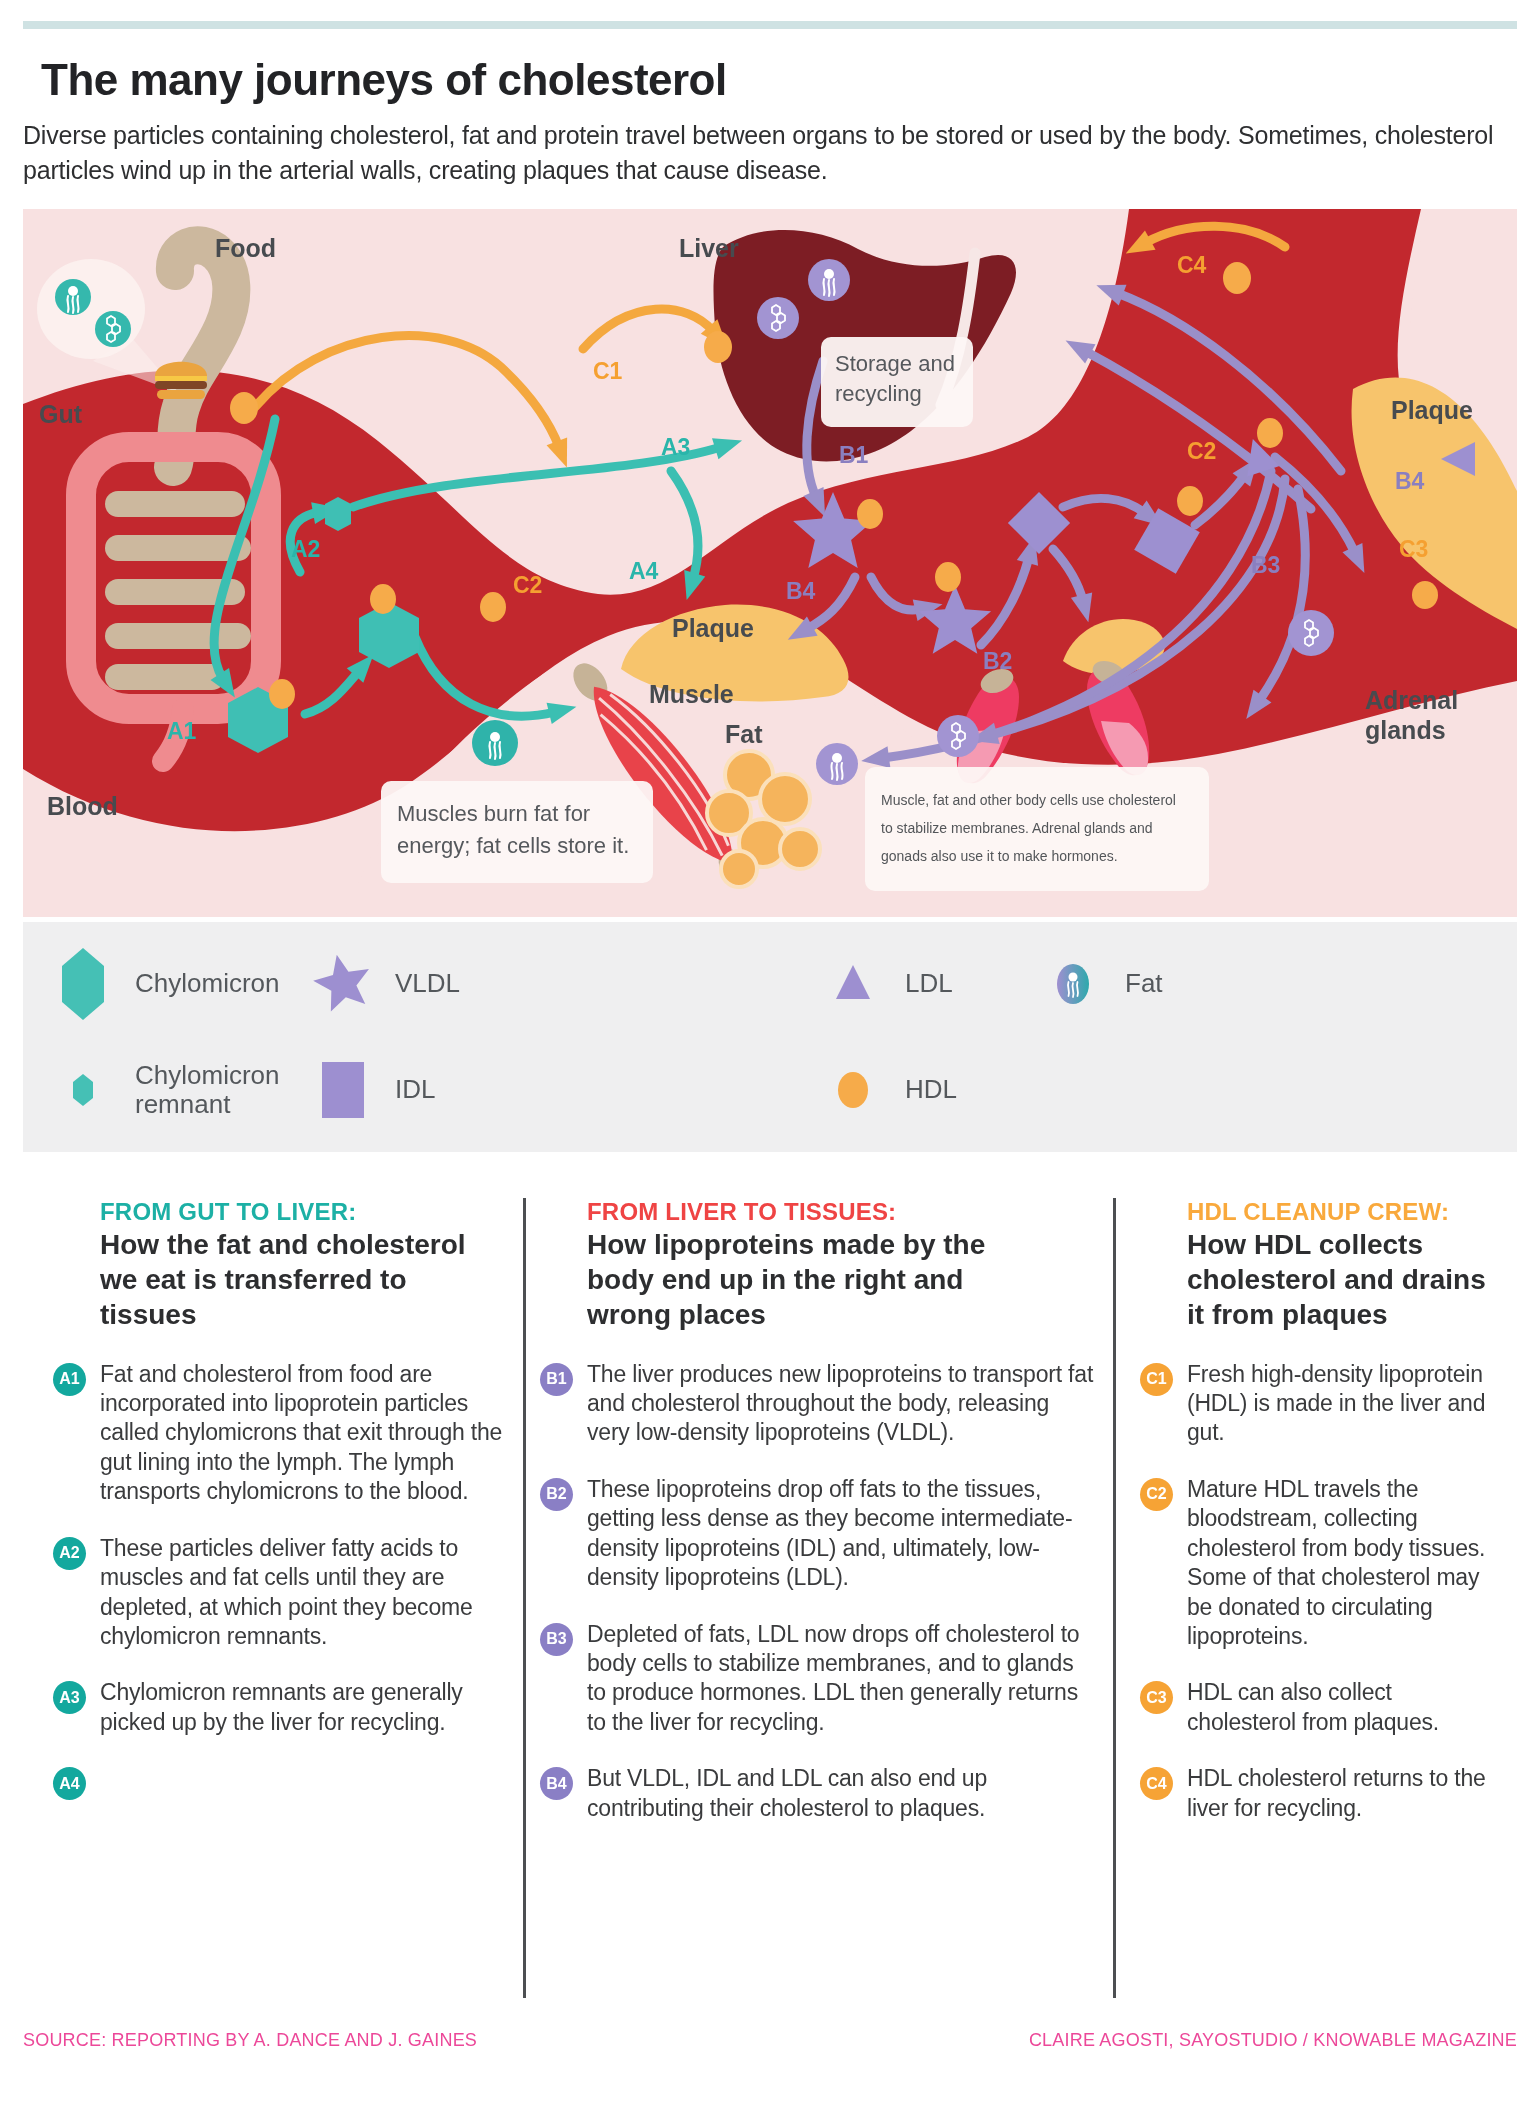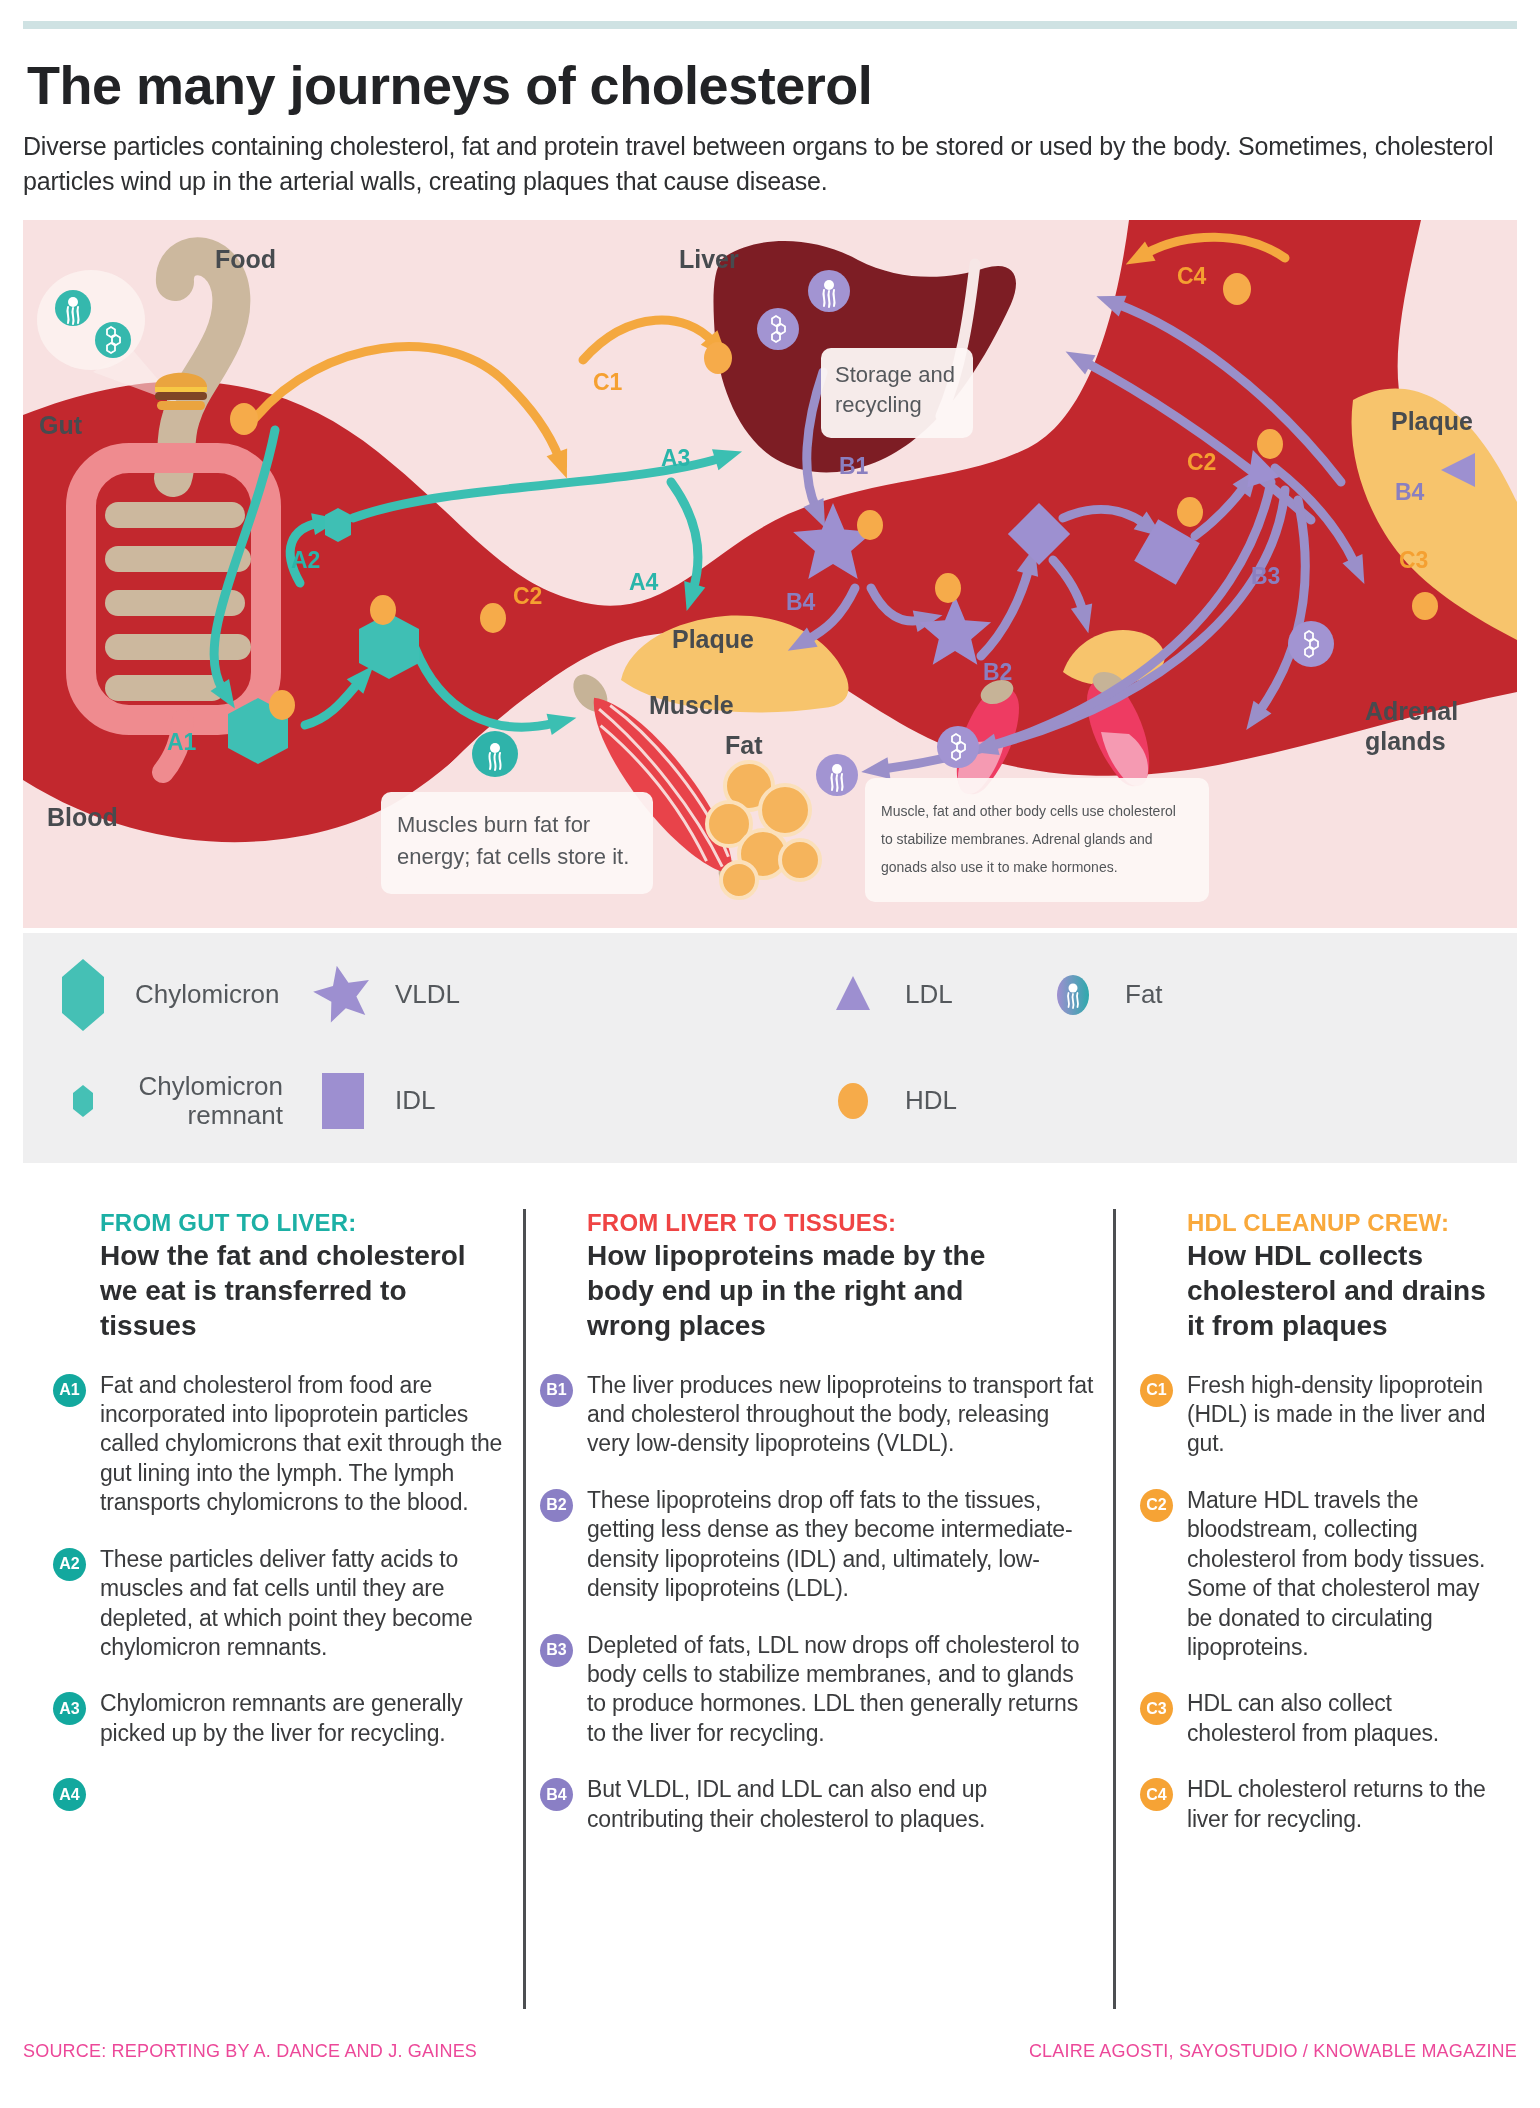--- a/index.html
+++ b/index.html
@@ -4,35 +4,35 @@
 <style>
   html,body{margin:0;padding:0;}
   body{
     width:1540px;height:2108px;box-sizing:border-box;
     background:#ffffff;overflow:hidden;
     font-family:"Liberation Sans",sans-serif;
     padding:0 23px;
   }
   .topbar{margin-top:21px;height:8px;background:#cfe2e3;}
   h1.title{
-    margin:27px 0 0 4px;font-size:54px;line-height:1.1;font-weight:bold;
+    margin:27px 0 0 18px;font-size:44px;line-height:1.1;font-weight:bold;
     color:#222326;letter-spacing:-0.5px;
   }
   .subtitle{
     margin-top:14px;font-size:25px;line-height:1.38;color:#2e2f31;
     font-weight:normal;max-width:1485px;letter-spacing:-0.2px;
   }
   .diagram-wrap{margin-top:22px;line-height:0;}
   
   .legend{
     margin-top:5px;background:#efeff0;height:230px;
     display:grid;grid-template-columns:260px 510px 220px 1fr;
     align-content:center;row-gap:0;
   }
-  .legend .cell{display:flex;align-items:center;gap:20px;padding-left:28px;height:106px;text-align:right;}
+  .legend .cell{display:flex;align-items:center;gap:20px;padding-left:28px;height:106px;}
   .legend .iconbox{width:64px;height:92px;display:flex;align-items:center;justify-content:center;flex-shrink:0;}
   .legend .lab{font-size:26px;color:#54585c;line-height:1.15;max-width:170px;}
   
   .cols{
     margin-top:46px;min-height:800px;
     display:grid;grid-template-columns:470px 590px 1fr;
     padding-left:30px;
   }
   .col{padding-right:16px;}
   .col.c2{border-left:3px solid #4d4f52;padding-left:14px;}

